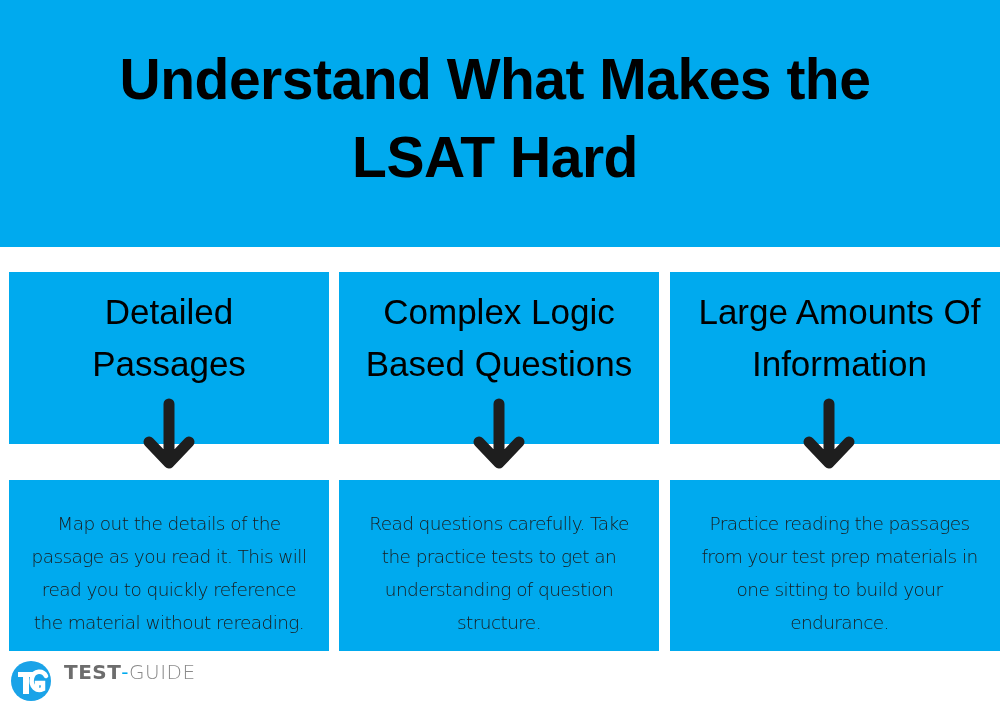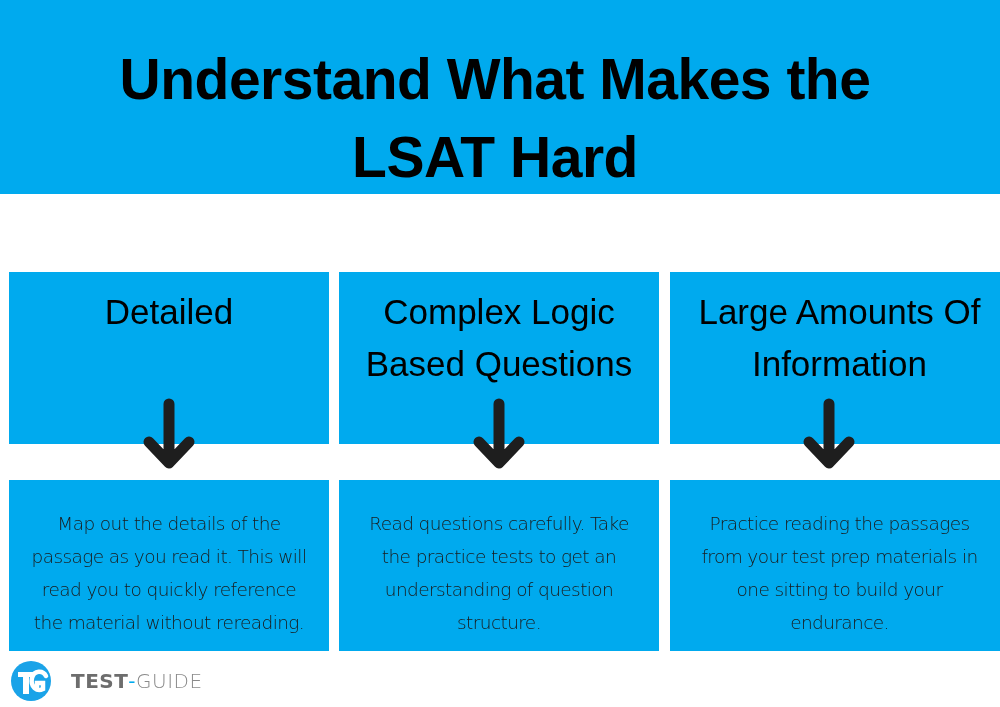--- a/index.html
+++ b/index.html
@@ -7,21 +7,21 @@
       padding: 0;
       width: 1000px;
       height: 707px;
       background: #ffffff;
       overflow: hidden;
     }
     body { position: relative; }
     .header {
       position: absolute;
       left: 0; top: 0;
-      width: 1000px; height: 194px;
+      width: 1000px; height: 247px;
       background: var(--accent);
     }
     .title {
       position: absolute;
       left: 0; top: 40px;
       width: 1000px;
       text-align: center;
       font-family: "Liberation Sans", sans-serif;
       font-weight: bold;
       font-size: 57px;
@@ -76,22 +76,20 @@
     }
     .a1 { left: 139px; }
     .a2 { left: 469px; }
     .a3 { left: 799px; }
 
     .logo {
       position: absolute;
       left: 10px; top: 660px;
       height: 42px;
       display: flex;
-      align-items: center;
-      gap: 7px;
     }
     .logo-mark { width: 42px; height: 42px; }
     .logo-text {
       margin-left: 12px;
       font-family: "DejaVu Sans", sans-serif;
       font-size: 20px;
       color: #7a7a7a;
       letter-spacing: 0.5px;
     }
     .logo-text .bold { font-weight: bold; color: #6d6d6d; }
@@ -104,20 +102,21 @@
 <div class="header">
   <div class="title">
     <span class="l1">Understand What Makes the</span>
     <span class="l2">LSAT Hard</span>
   </div>
 </div>
 
 <div class="box top-box b1">
   <div class="label">
     <div>Detailed</div>
+    <div>Passages</div>
   </div>
 </div>
 <div class="box top-box b2">
   <div class="label">
     <div>Complex Logic</div>
     <div>Based Questions</div>
   </div>
 </div>
 <div class="box top-box b3">
   <div class="label">

